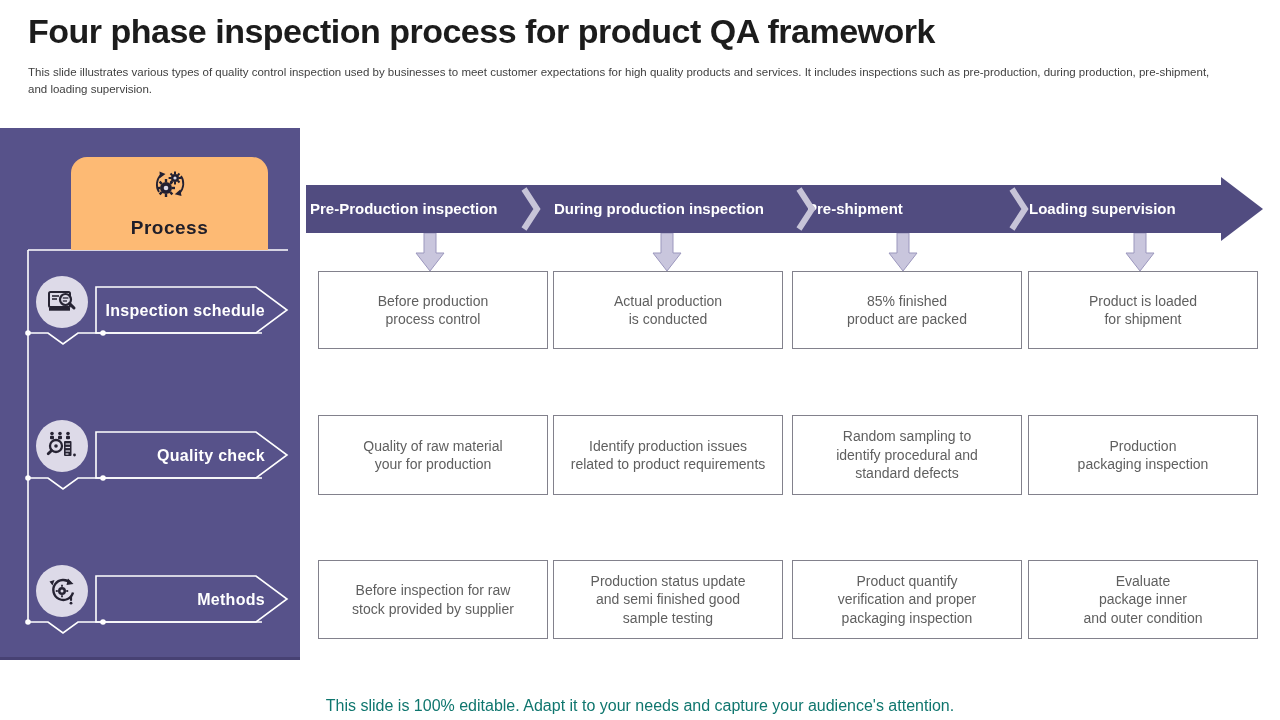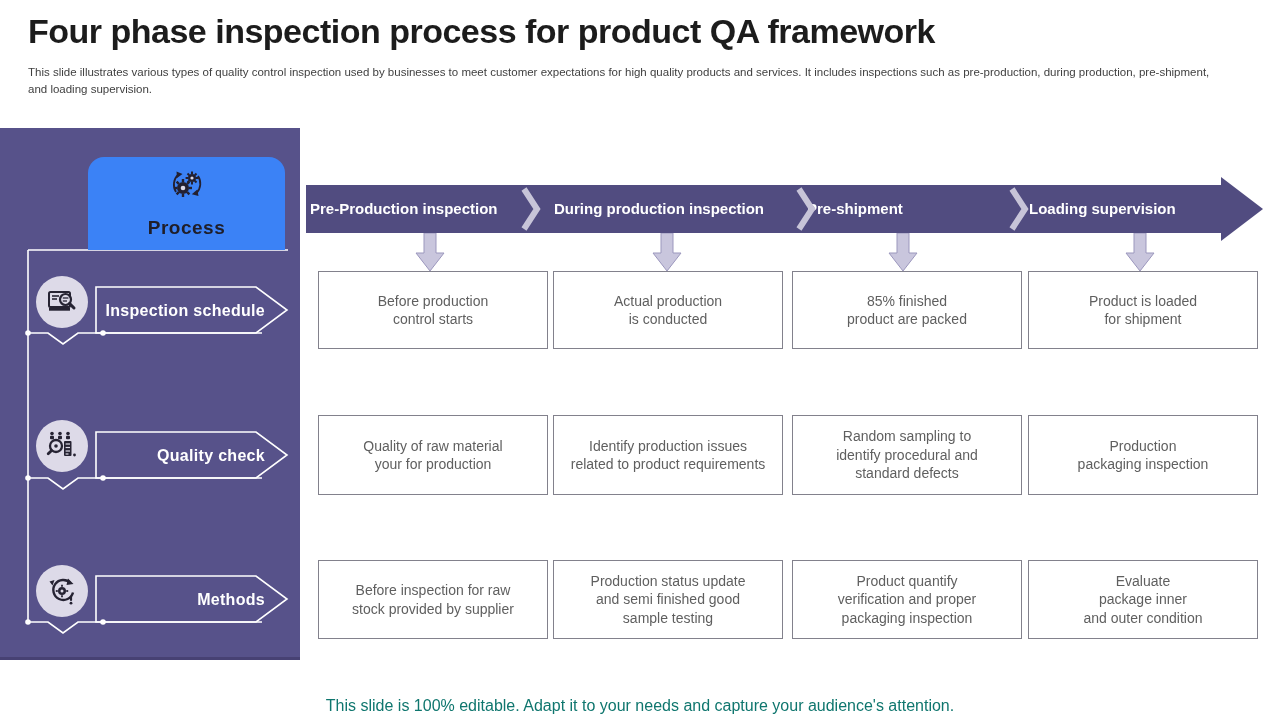--- a/index.html
+++ b/index.html
@@ -8,22 +8,22 @@
 
   
   .title{position:absolute;left:28px;top:12px;width:1100px;
          font-size:34px;font-weight:bold;color:#1c1c1c;letter-spacing:-0.5px;}
   .subtitle{position:absolute;left:28px;top:64px;width:1190px;
          font-size:11.5px;color:#3f3f3f;line-height:1.5;}
 
   
   .sidebar{position:absolute;left:0;top:128px;width:300px;height:529px;
            background:#57528A;border-bottom:3px solid #474173;}
-  .process-box{position:absolute;left:88px;top:157px;width:197px;height:93px;
-           background:#3b82f6;border-radius:16px 16px 0 0;}
+  .process-box{position:absolute;left:71px;top:157px;width:197px;height:93px;
+           background:#fdba74;border-radius:16px 16px 0 0;}
   .process-icon{position:absolute;left:78px;top:8px;}
   .process-label{position:absolute;left:0;top:60px;width:197px;text-align:center;
            font-size:19px;font-weight:bold;color:#1f1e29;letter-spacing:0.5px;}
   .connector{position:absolute;left:0;top:128px;}
 
   .row-circle{position:absolute;left:36px;width:52px;height:52px;border-radius:50%;
            background:#DDDAE8;display:flex;align-items:center;justify-content:center;}
   .rc1{top:276px}.rc2{top:420px}.rc3{top:565px}
   .pennant{position:absolute;left:95px;width:194px;height:48px;}
   .pn1{top:286px}.pn2{top:431px}.pn3{top:575px}
@@ -214,21 +214,21 @@
     <polygon points="11,0 23,0 23,20 31,20 17,38 3,20 11,20" fill="#C9C6DD" stroke="#9B97BD" stroke-width="1"></polygon>
   </svg>
   <svg class="down-arrow da3" width="34" height="40" viewBox="0 0 34 40">
     <polygon points="11,0 23,0 23,20 31,20 17,38 3,20 11,20" fill="#C9C6DD" stroke="#9B97BD" stroke-width="1"></polygon>
   </svg>
   <svg class="down-arrow da4" width="34" height="40" viewBox="0 0 34 40">
     <polygon points="11,0 23,0 23,20 31,20 17,38 3,20 11,20" fill="#C9C6DD" stroke="#9B97BD" stroke-width="1"></polygon>
   </svg>
 
   <div class="cell row1 col1">Before production
-control starts</div>
+process control</div>
   <div class="cell row1 col2">Actual production
 is conducted</div>
   <div class="cell row1 col3">85% finished
 product are packed</div>
   <div class="cell row1 col4">Product is loaded
 for shipment</div>
 
   <div class="cell row2 col1">Quality of raw material
 your for production</div>
   <div class="cell row2 col2">Identify production issues

